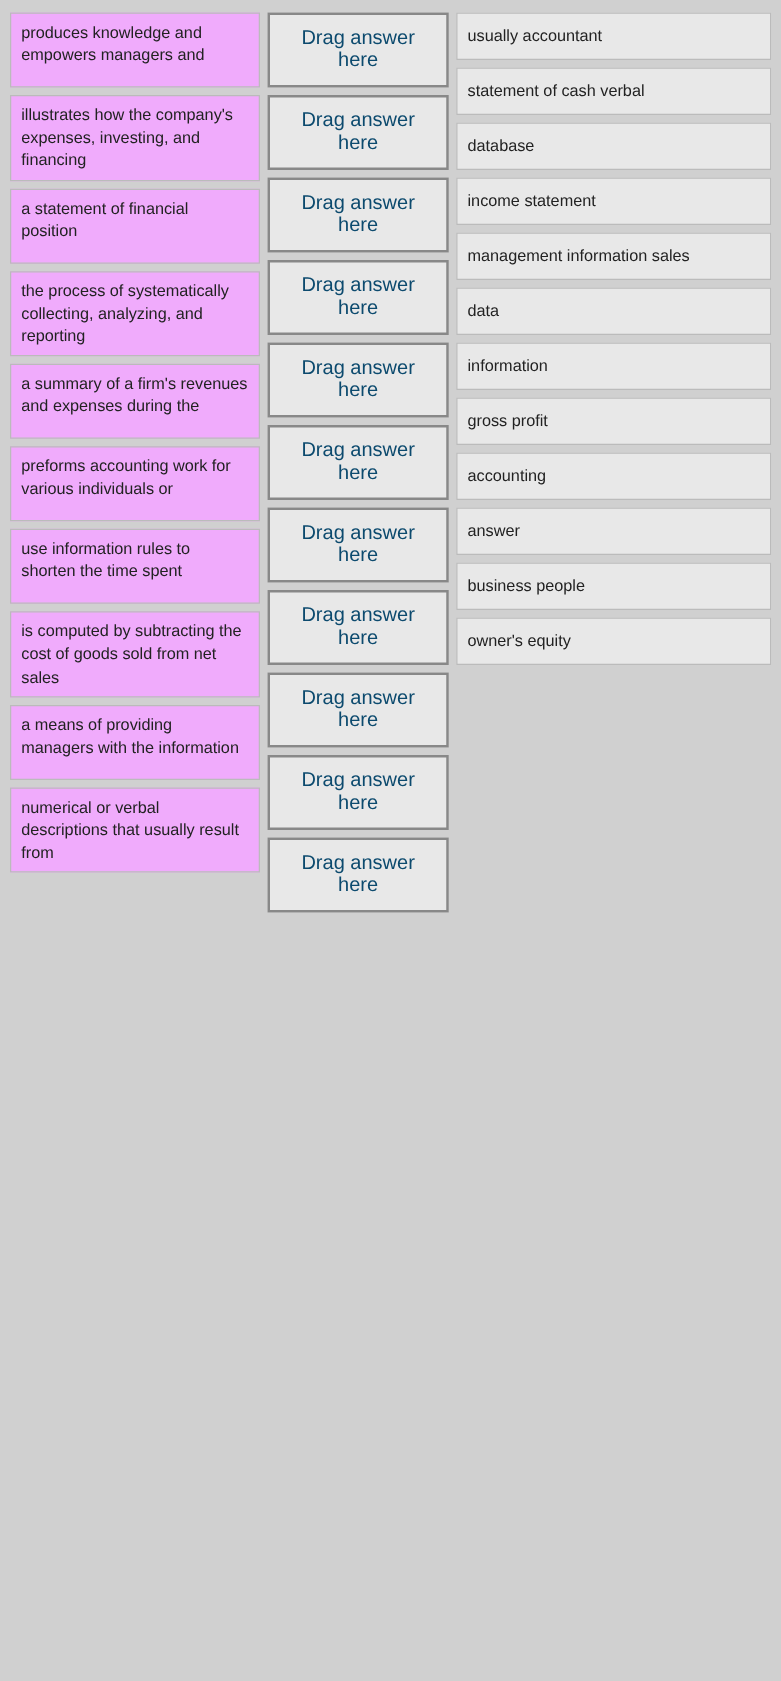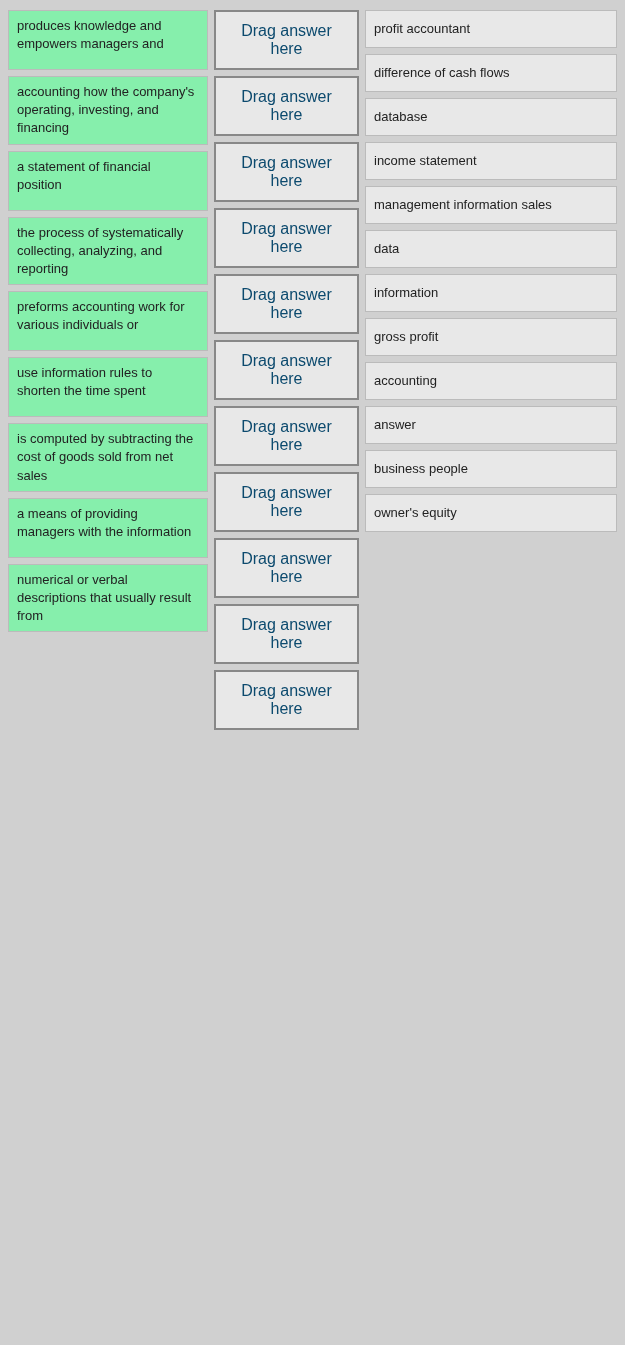--- a/index.html
+++ b/index.html
@@ -42,21 +42,21 @@
     }
 
     .col-right {
       display: flex;
       flex-direction: column;
       gap: 6px;
       flex: 1;
     }
 
     .left-cell {
-      background-color: #86efac;
+      background-color: #f0abfc;
       border: 1px solid #bbb;
       padding: 6px 8px;
       min-height: 60px;
       font-size: 13px;
       line-height: 1.4;
     }
 
     .drag-cell {
       background-color: #e8e8e8;
       border: 2px solid #888;
@@ -82,23 +82,24 @@
       align-items: center;
     }
   </style>
 </head>
 <body>
 
 <div class="main-container">
 
   <div class="col-left">
   <div class="left-cell">produces knowledge and empowers managers and</div>
-      <div class="left-cell">accounting how the company's operating, investing, and financing</div>
+      <div class="left-cell">illustrates how the company's expenses, investing, and financing</div>
       <div class="left-cell">a statement of financial position</div>
       <div class="left-cell">the process of systematically collecting, analyzing, and reporting</div>
+      <div class="left-cell">a summary of a firm's revenues and expenses during the</div>
       <div class="left-cell">preforms accounting work for various individuals or</div>
       <div class="left-cell">use information rules to shorten the time spent</div>
       <div class="left-cell">is computed by subtracting the cost of goods sold from net sales</div>
       <div class="left-cell">a means of providing managers with the information</div>
       <div class="left-cell">numerical or verbal descriptions that usually result from</div>
     </div>
 
   <div class="col-middle">
   <div class="drag-cell">Drag answer here</div>
       <div class="drag-cell">Drag answer here</div>
@@ -107,22 +108,22 @@
       <div class="drag-cell">Drag answer here</div>
       <div class="drag-cell">Drag answer here</div>
       <div class="drag-cell">Drag answer here</div>
       <div class="drag-cell">Drag answer here</div>
       <div class="drag-cell">Drag answer here</div>
       <div class="drag-cell">Drag answer here</div>
       <div class="drag-cell">Drag answer here</div>
     </div>
 
   <div class="col-right">
-  <div class="right-cell">profit accountant</div>
-      <div class="right-cell">difference of cash flows</div>
+  <div class="right-cell">usually accountant</div>
+      <div class="right-cell">statement of cash verbal</div>
       <div class="right-cell">database</div>
       <div class="right-cell">income statement</div>
       <div class="right-cell">management information sales</div>
       <div class="right-cell">data</div>
       <div class="right-cell">information</div>
       <div class="right-cell">gross profit</div>
       <div class="right-cell">accounting</div>
       <div class="right-cell">answer</div>
       <div class="right-cell">business people</div>
       <div class="right-cell">owner's equity</div>

